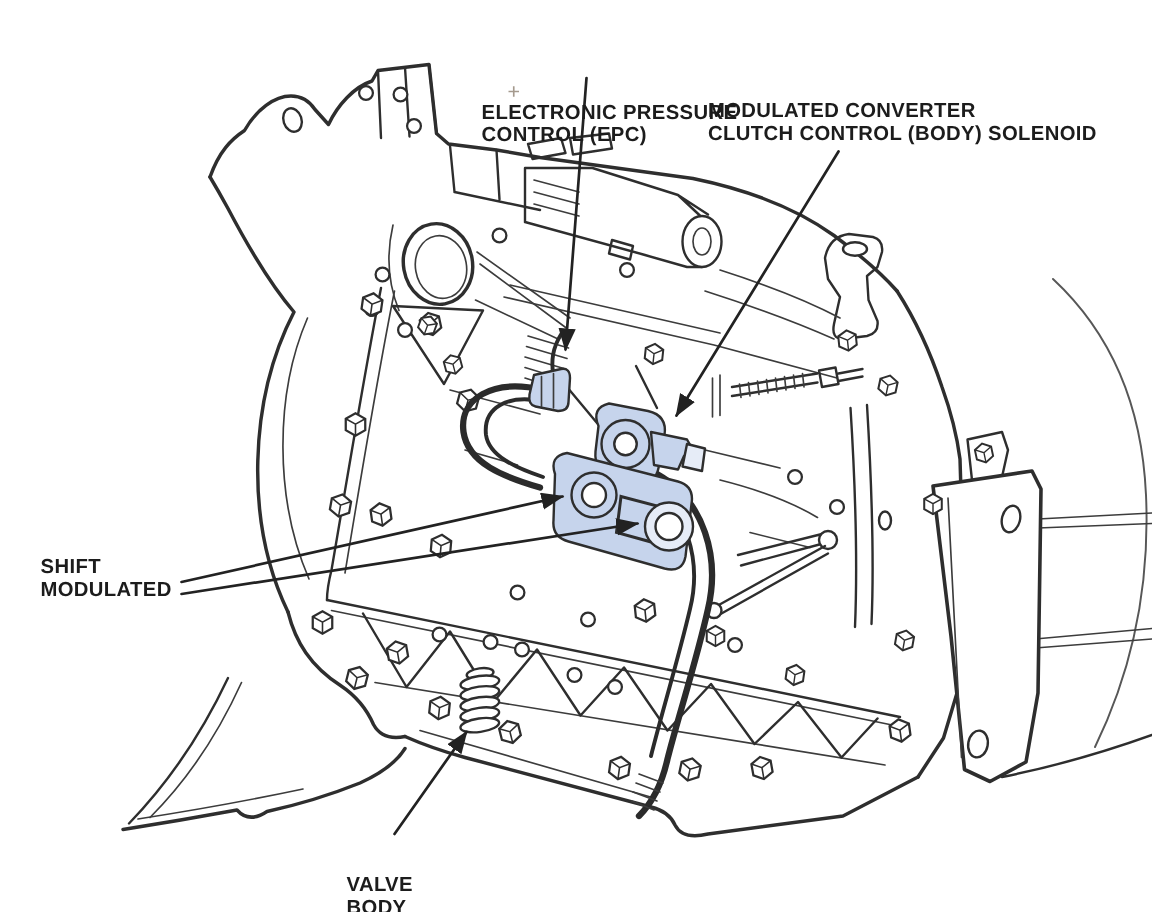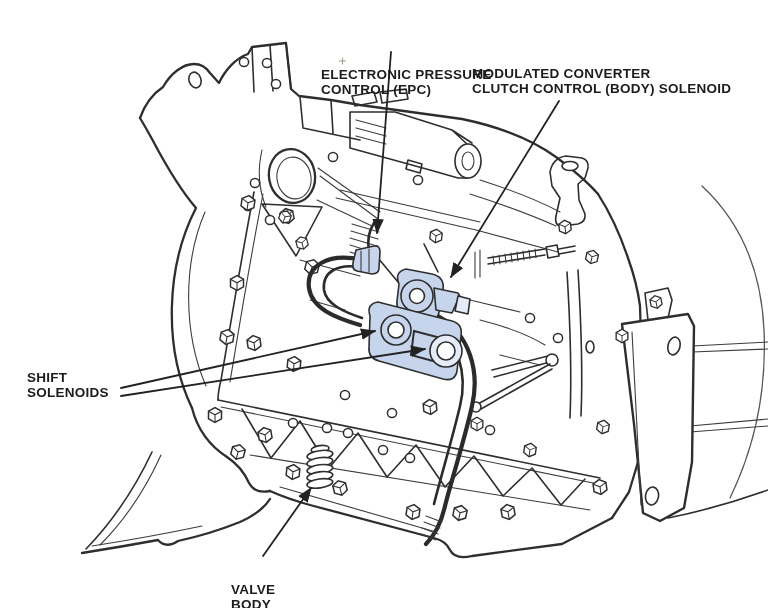--- a/index.html
+++ b/index.html
@@ -217,16 +217,16 @@
   </g>
 
   <path d="M339 61 L346 61 M342.5 57.5 L342.5 64.5" stroke="#a59a8e" stroke-width="1.1" fill="none"></path>
 </svg>
 
   <div class="label" style="left:321px;top:19px;margin-top:48px;">ELECTRONIC PRESSURE
 CONTROL (EPC)</div>
   <div class="label" style="left:472px;top:66px;">MODULATED CONVERTER
 CLUTCH CONTROL (BODY) SOLENOID</div>
   <div class="label" style="left:27px;top:370px;">SHIFT
-SOLENOIDS</div>
+MODULATED</div>
   <div class="label" style="left:231px;top:582px;">VALVE
 BODY</div>
 </div>
 
 </body></html>

